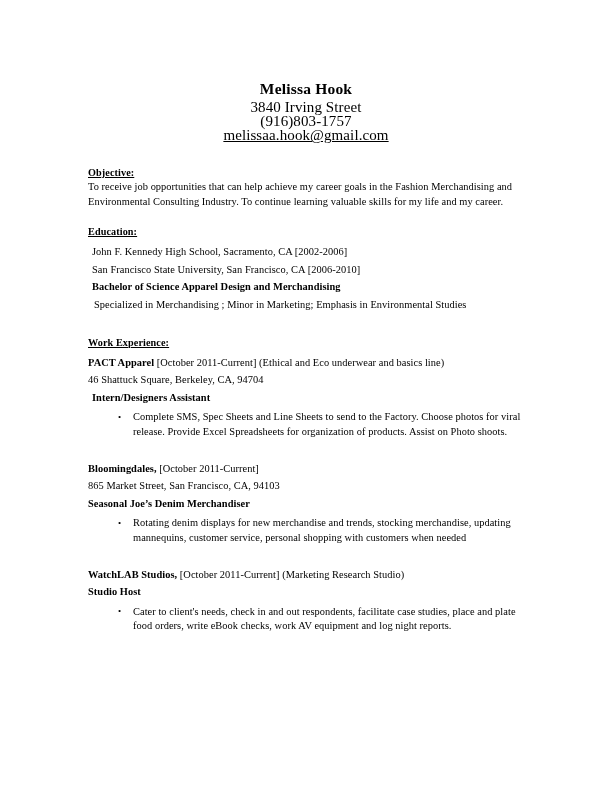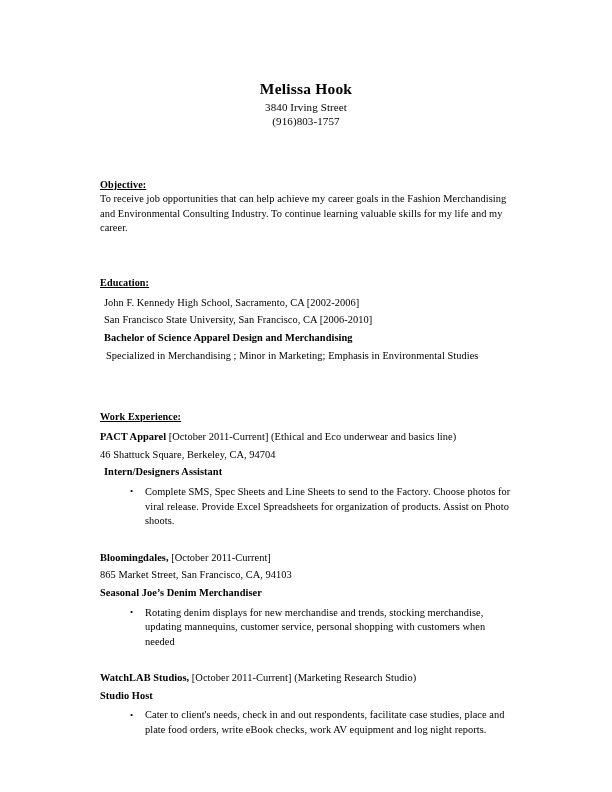--- a/index.html
+++ b/index.html
@@ -34,37 +34,37 @@
     text-align: center;
   }
   .name {
     font-size: 15.5px;
     font-weight: bold;
     letter-spacing: .2px;
     line-height: 18px;
     margin-bottom: 2px;
   }
   .contact-line {
-    font-size: 11px;
+    font-size: 15px;
     line-height: 14.2px;
     letter-spacing: .1px;
   }
   .email {
     text-decoration: underline;
   }
 
   
   .content {
     position: absolute;
     left: 88px;
     top: 150px;
     width: 438px;
   }
 
-  .section { margin: 12px; }
+  .section { margin: 0; }
 
   .section-head {
     font-size: 10.2px;
     font-weight: bold;
     text-decoration: underline;
     line-height: 14px;
     letter-spacing: .1px;
   }
 
   .para {
@@ -110,20 +110,21 @@
 </style>
 </head>
 <body>
 
 <div class="page">
 
   <div class="header">
     <div class="name">Melissa Hook</div>
     <div class="contact-line">3840 Irving Street</div>
     <div class="contact-line">(916)803-1757</div>
+    <div class="contact-line email">melissaa.hook@gmail.com</div>
   </div>
 
   <div class="content">
 
     <div class="section">
       <div class="section-head">Objective:</div>
       <div class="para">To receive job opportunities that can help achieve my career goals in the Fashion Merchandising and Environmental Consulting Industry. To continue learning valuable skills for my life and my career.</div>
     </div>
 
     <div class="sp-16"></div>

